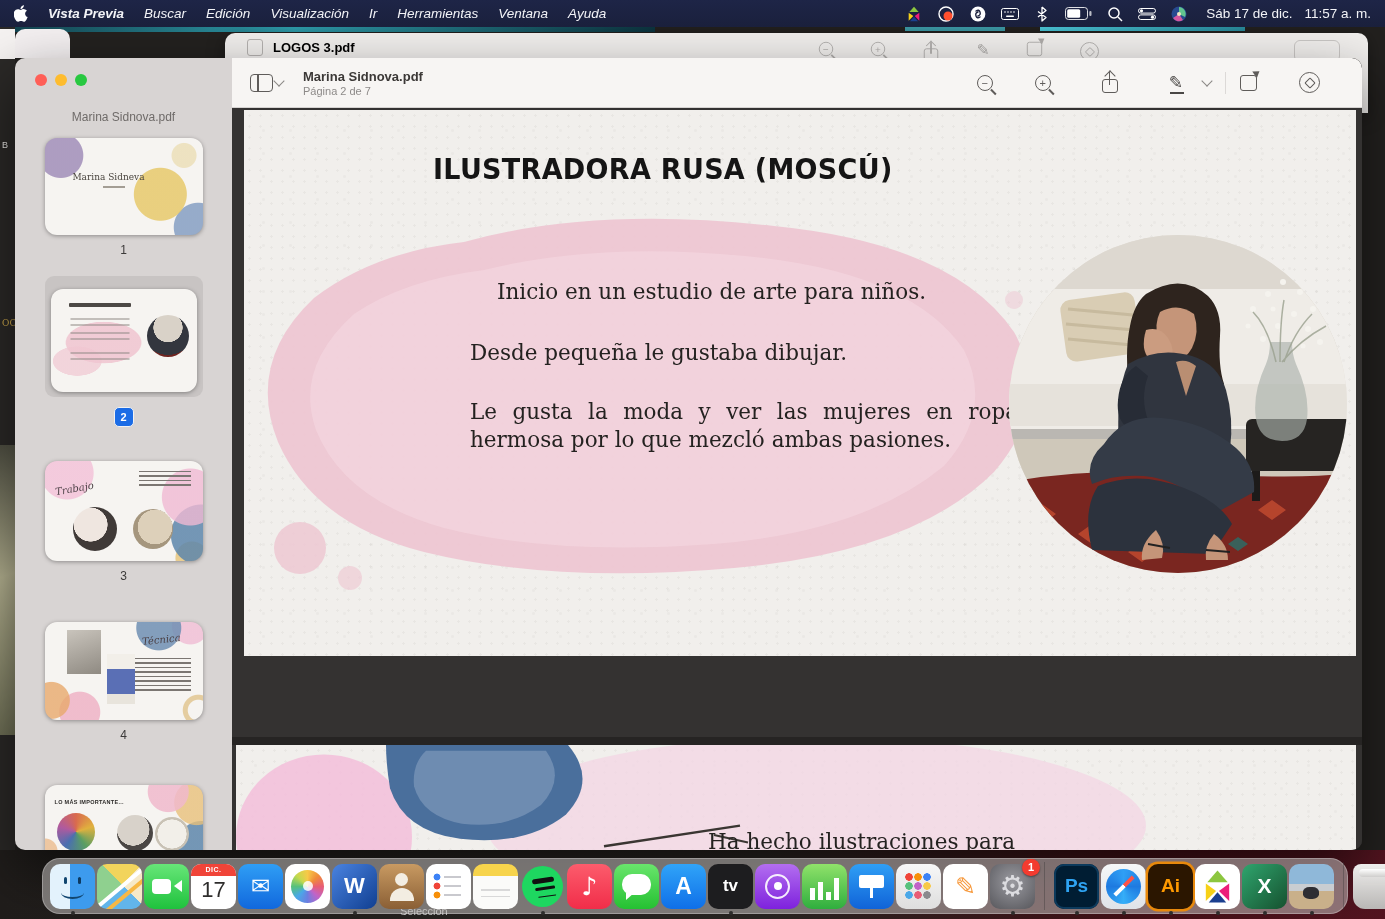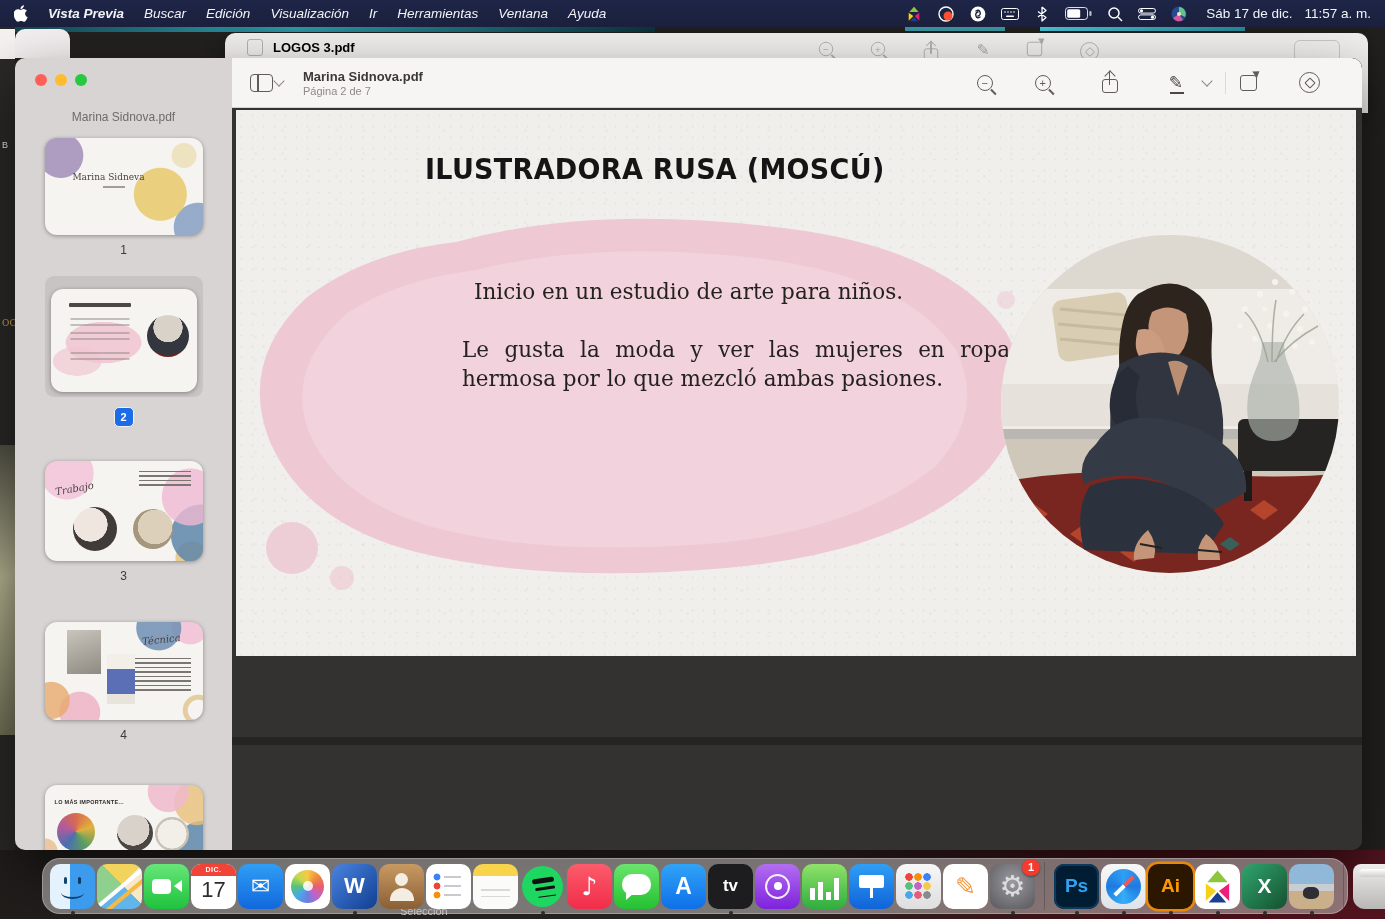--- a/index.html
+++ b/index.html
@@ -136,26 +136,26 @@
   .mkc{width:19px;height:19px;border:1.7px solid #5f5c5a;border-radius:50%;position:relative;}
   .mkc::after{content:"";position:absolute;left:50%;top:50%;width:6px;height:6px;margin:-4px;border:1.6px solid #5f5c5a;border-radius:1px;transform:rotate(45deg);}
   .searchbox{width:300px;height:30px;background:#fff;border:1px solid #d2cecd;border-radius:8px;display:flex;align-items:center;padding:0 9px;gap:6px;box-sizing:border-box;}
   .mini-mag{width:9px;height:9px;border:1.5px solid #8f8c8a;border-radius:50%;position:relative;flex:0 0 auto;}
   .mini-mag::after{content:"";position:absolute;width:5px;height:1.5px;background:#8f8c8a;bottom:-2px;right:-4px;transform:rotate(45deg);}
   .searchbox input{border:none;outline:none;background:transparent;font-size:13px;color:#3a3836;width:100%;font-family:"Liberation Sans",sans-serif;}
   .searchbox input::placeholder{color:#9d9a98;}
 
   .content{position:absolute;left:0;top:50px;right:0;bottom:0;background:#343231;}
   .paper{background-color:#f1efec;background-image:radial-gradient(rgba(70,65,60,.05) 1px,transparent 1.3px),radial-gradient(rgba(70,65,60,.04) 1.4px,transparent 1.7px);background-size:11px 11px,27px 23px;background-position:0 0,6px 9px;}
-  .page2{position:absolute;left:4px;top:2px;right:6px;height:546px;overflow:hidden;}
+  .page2{position:absolute;left:12px;top:2px;right:6px;height:546px;overflow:hidden;}
   .page-heading{position:absolute;left:189px;top:44px;font-family:"DejaVu Sans",sans-serif;font-weight:800;font-size:27px;letter-spacing:.3px;color:#151515;transform:scaleY(1.04);}
   .blob-svg{position:absolute;left:10px;top:100px;width:800px;height:395px;}
   .pgtext{position:absolute;left:226px;top:168px;width:548px;font-family:"DejaVu Serif",serif;font-size:21.5px;line-height:1.32;color:#242220;}
   .pgtext p{margin:0;white-space:pre-wrap;}
-  .pgtext .p1{margin-left:12px;}
+  .pgtext .p1{margin-left:27px;}
   .pgtext .p2{margin-top:33px;}
   .pgtext .p3{margin-top:30px;text-align:justify;}
   .pgtext .p4{margin-top:44px;text-align:justify;}
   .photo-circ{position:absolute;left:764px;top:124px;width:340px;height:340px;}
 
   .page-sep{position:absolute;left:0;right:0;top:629px;height:8px;background:#262423;}
   .page3{position:absolute;left:4px;top:637px;right:6px;bottom:0;overflow:hidden;}
   .p3blobs{position:absolute;left:0;top:0;width:100%;height:100%;}
   .p3text{position:absolute;left:472px;top:84px;font-family:"DejaVu Serif",serif;font-size:21.5px;color:#242220;white-space:nowrap;}
 
@@ -468,20 +468,21 @@
           <div class="page-heading">ILUSTRADORA RUSA (MOSCÚ)</div>
           <svg class="blob-svg" viewBox="0 0 800 395">
             <path d="M210 32 Q340 -4 520 16 Q700 34 760 122 Q800 192 740 262 Q660 342 480 358 Q300 374 170 342 Q60 314 24 232 Q-8 152 60 88 Q120 42 210 32 Z" fill="#eec5d1" opacity="0.92"></path>
             <path d="M230 60 Q350 30 510 48 Q660 66 710 140 Q740 200 690 256 Q610 322 460 334 Q300 346 190 318 Q90 290 62 220 Q40 158 100 104 Q150 70 230 60 Z" fill="#f6d9e1" opacity="0.55"></path>
             <circle cx="46" cy="338" r="26" fill="#eec5d1" opacity="0.8"></circle>
             <circle cx="96" cy="368" r="12" fill="#eec5d1" opacity="0.6"></circle>
             <circle cx="760" cy="90" r="9" fill="#eec5d1" opacity="0.5"></circle>
           </svg>
           <div class="pgtext">
             <p class="p1">Inicio en un estudio de arte para niños.</p>
+            <p class="p2">Desde pequeña le gustaba dibujar.</p>
             <p class="p3">Le gusta la moda y ver las mujeres en ropa hermosa por lo que mezcló ambas pasiones.</p>
           </div>
           <svg class="photo-circ" viewBox="0 0 340 340">
             <defs>
                 <clipPath id="pc">
                   <circle cx="170" cy="170" r="169"></circle>
                 </clipPath>
               </defs>
             <g clip-path="url(#pc)">
               <rect width="340" height="340" fill="#e3ded6"></rect>
@@ -532,20 +533,31 @@
               <path d="M90 252 q40 -16 86 2 q36 14 48 36 l-20 30 l-120 -4 q-10 -40 6 -64 z" fill="#2c323d"></path>
               <path d="M148 296 q10 14 6 28 l-20 2 q-2 -16 14 -30 z" fill="#c59579"></path>
               <path d="M206 300 q14 10 14 26 l-22 0 q-2 -14 8 -26 z" fill="#c59579"></path>
               <path d="M140 310 l22 4 M198 316 l24 2" stroke="#222" stroke-width="2"></path>
             </g>
           </svg>
         </div>
 
         <div class="page-sep"></div>
 
+        <div class="page3 paper">
+          <svg class="p3blobs" viewBox="0 0 1120 112" preserveAspectRatio="none">
+            <ellipse cx="580" cy="86" rx="330" ry="95" fill="#f3d6e4" opacity="0.75"></ellipse>
+            <circle cx="88" cy="98" r="88" fill="#f4bcd9" opacity="0.8"></circle>
+            <path d="M150 0 L332 0 Q362 38 330 74 Q290 108 224 100 Q168 92 154 46 Q150 20 150 0 Z" fill="#4a6f9c"></path>
+            <path d="M190 6 L310 6 Q330 36 305 64 Q272 90 226 84 Q186 76 178 44 Q176 20 190 6 Z" fill="#7e99bb" opacity="0.7"></path>
+            <path d="M368 108 L504 86" stroke="#3a3632" stroke-width="2.5" fill="none"></path>
+            <path d="M478 96 L512 104" stroke="#3a3632" stroke-width="2" fill="none"></path>
+          </svg>
+          <div class="p3text">Ha hecho ilustraciones para</div>
+        </div>
       </div>
     </div>
   </div>
 
   <div class="bottomstrip"></div>
   <div class="selection-frag">Selección</div>
   <div class="dock" id="dock">
       <div class="dock-icon dk-finder">
         <span class="rdot"></span>
       </div>

